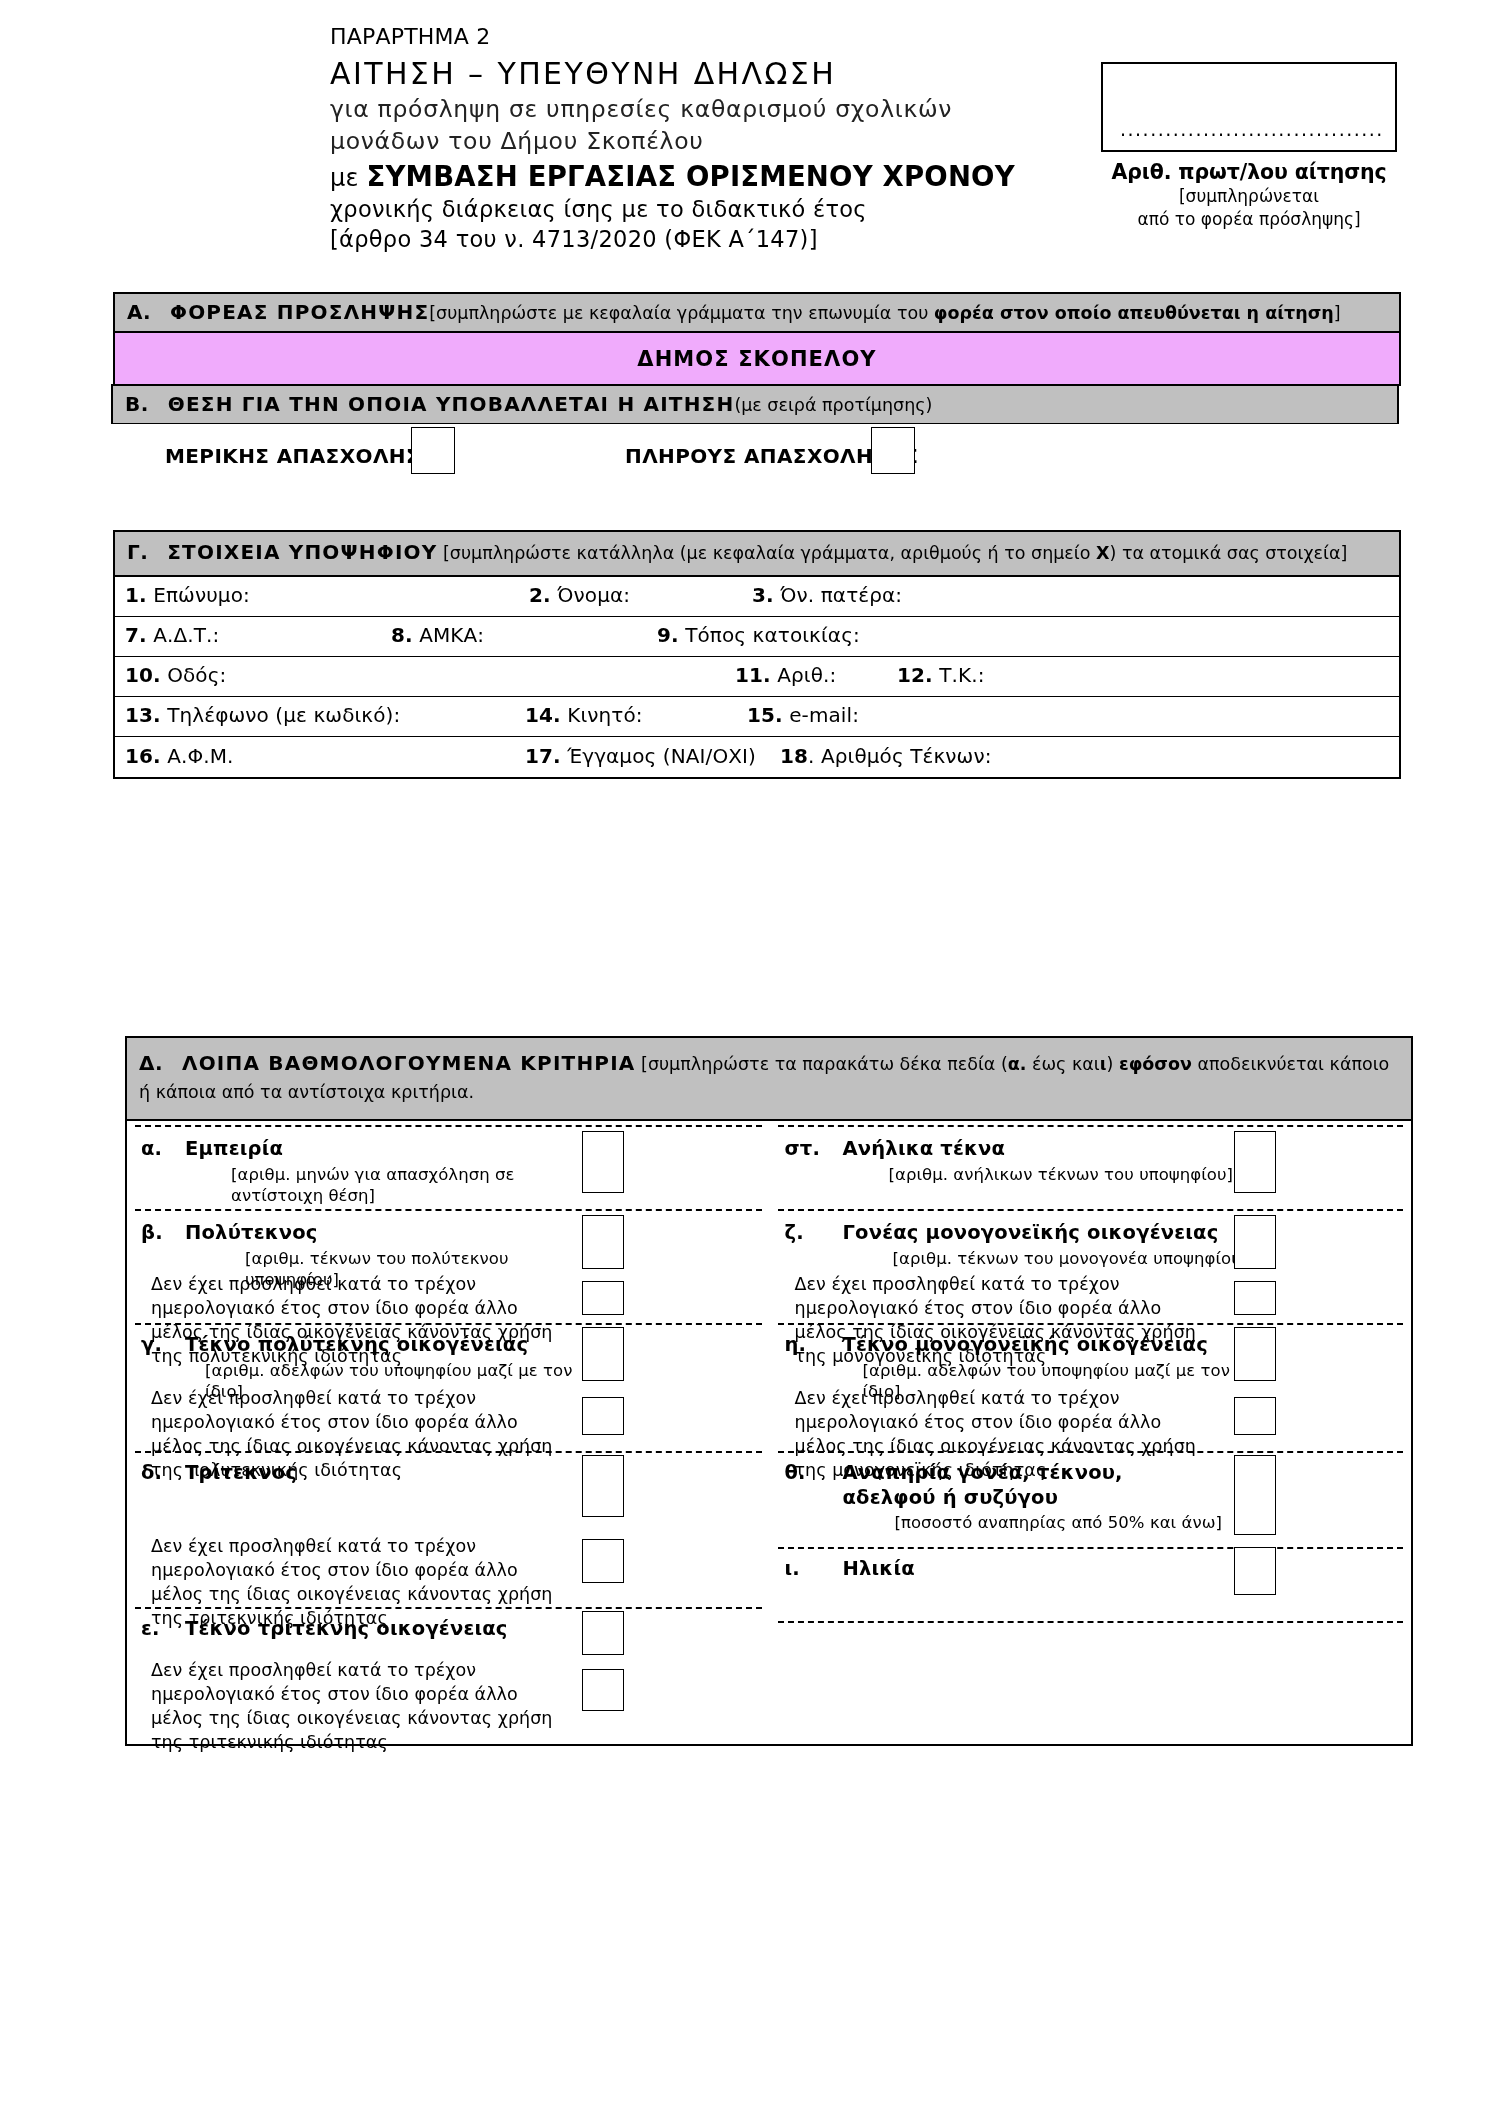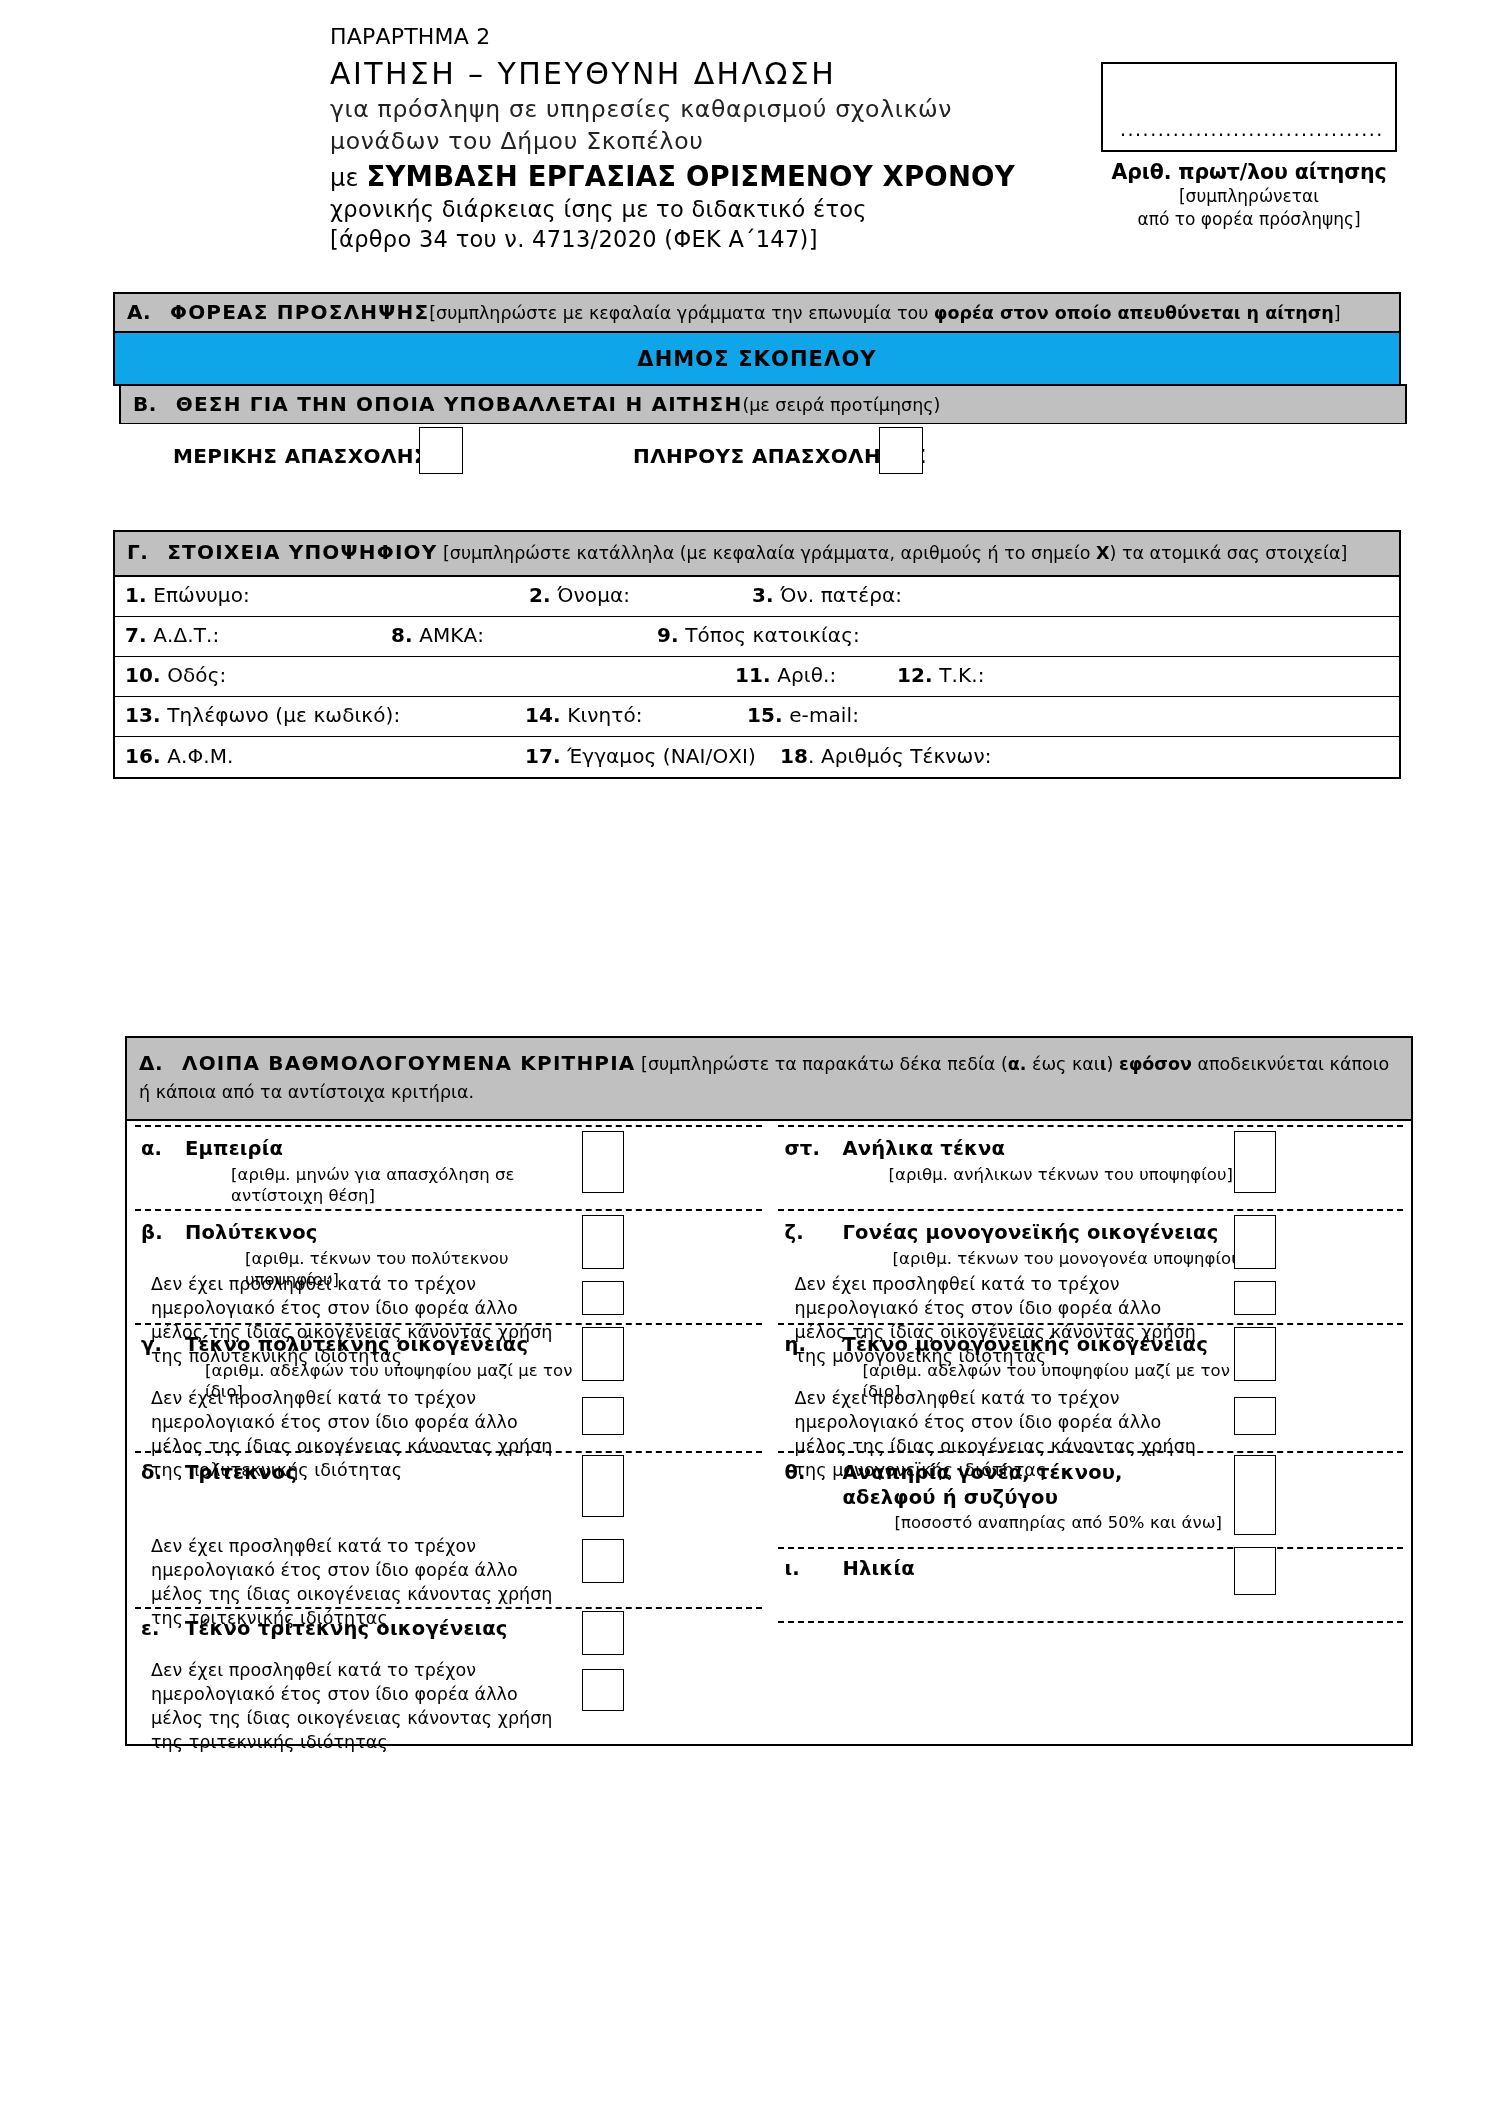--- a/index.html
+++ b/index.html
@@ -151,39 +151,39 @@
     font-size: 17.5px;
     font-weight: normal;
     letter-spacing: 0;
   }
   .band-t .note b { font-weight: bold; }
 
   .whitebox {
     border: 2px solid #000;
     border-top: none;
     box-sizing: border-box;
-    background: #0ea5e9;
+    background: #f0abfc;
   }
 
   
   #sectA { left: 98px; top: 292px; width: 1303px; }
   #sectA .body {
     height: 53px;
     display: flex;
     align-items: center;
     justify-content: center;
   }
   #sectA .orgname {
     font-size: 21px;
     font-weight: bold;
     letter-spacing: 1.1px;
   }
 
   
-  #sectB { left: 104px; top: 384px; width: 1303px; }
+  #sectB { left: 96px; top: 384px; width: 1303px; }
   #sectB .band { border-bottom: 1.5px solid #000; }
   #sectB .body {
     position: relative;
     height: 76px;
     border: none;
   }
   .pt-label {
     position: absolute;
     font-size: 20px;
     font-weight: bold;

